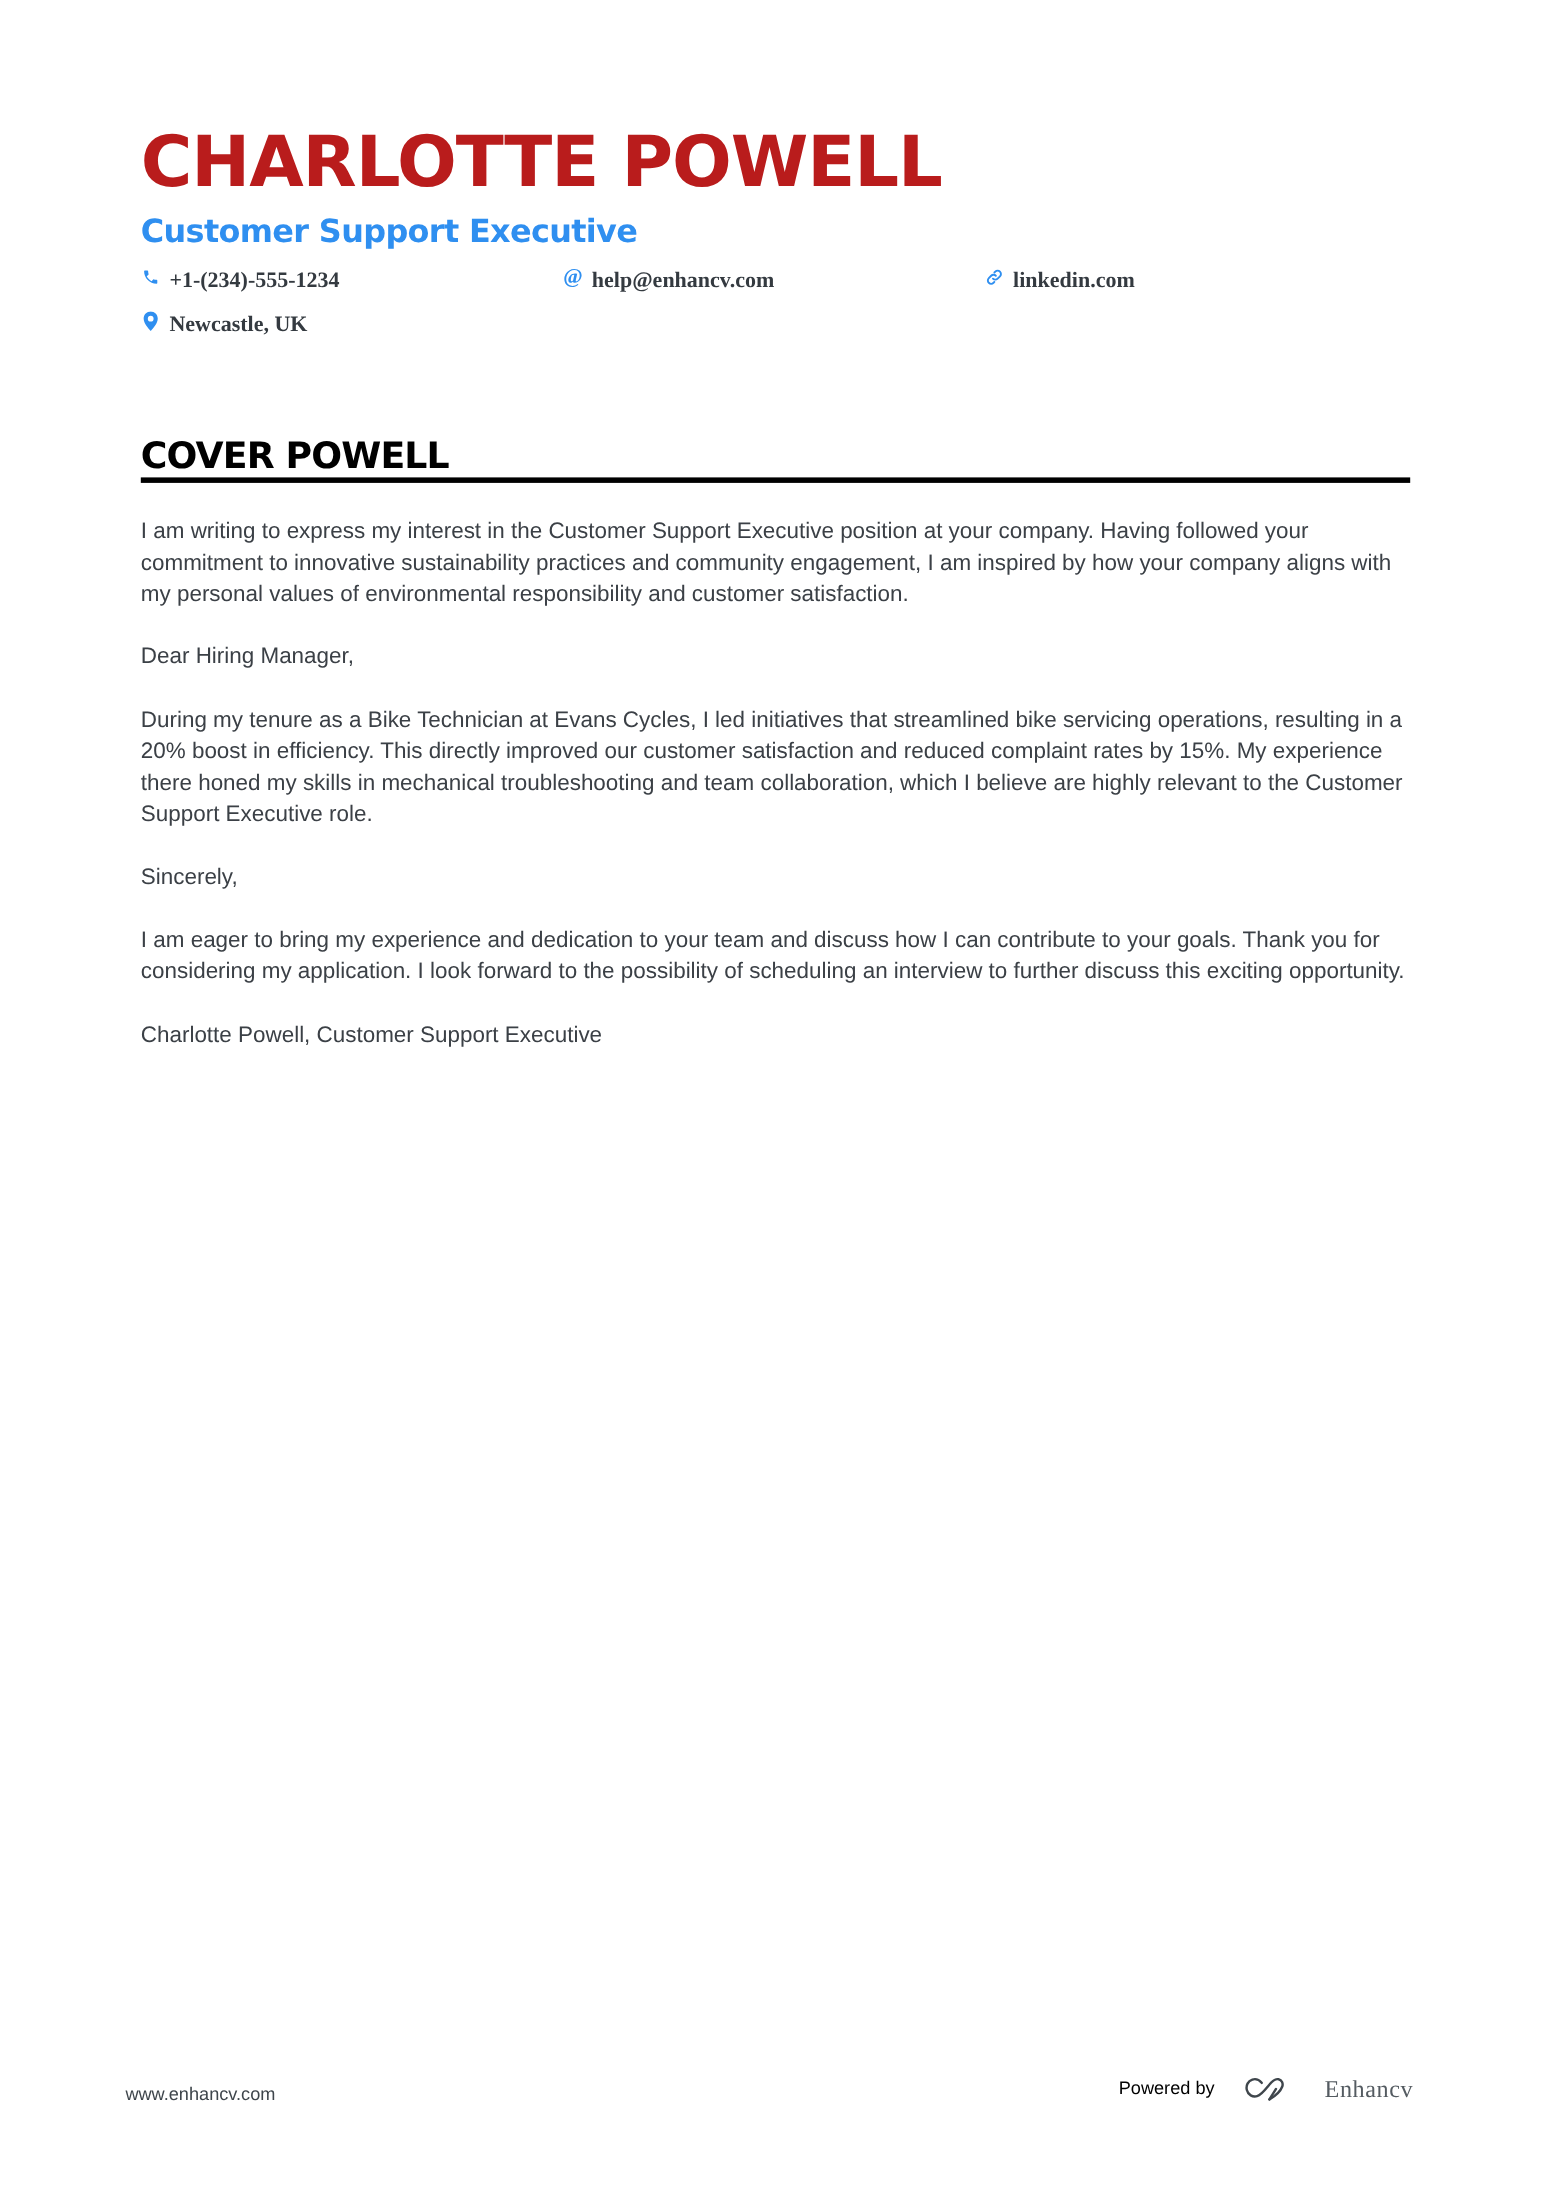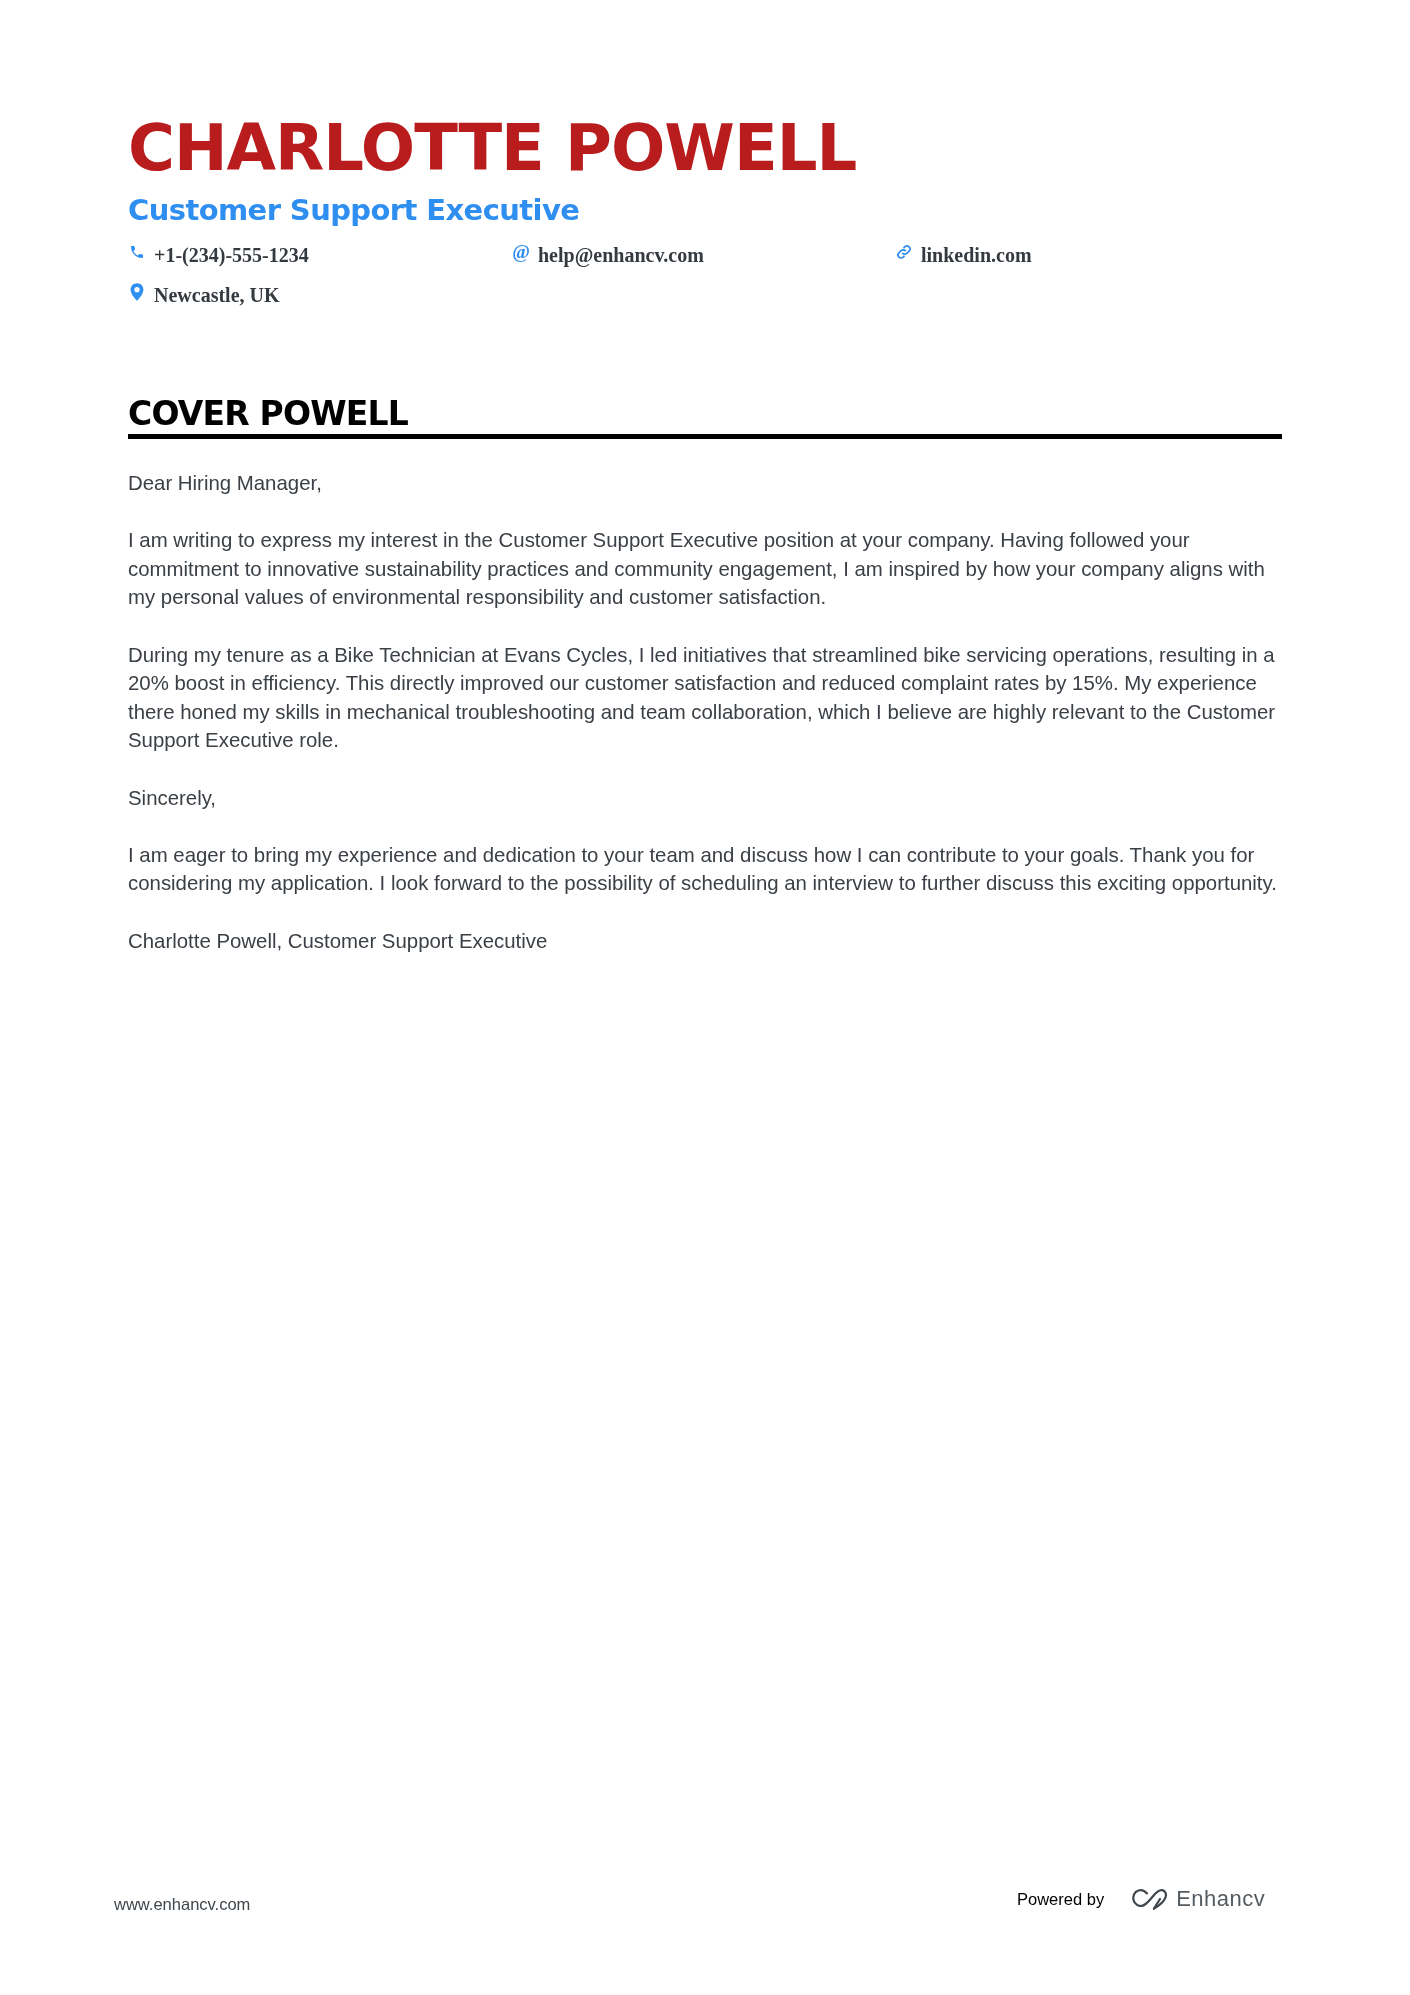--- a/index.html
+++ b/index.html
@@ -137,22 +137,22 @@
       line-height: 26px;
       color: #000000;
       margin-right: 26px;
     }
     .brand-logo {
       display: inline-flex;
       align-items: center;
     }
     .brand-logo svg { display: block; }
     .brand-name {
-      margin-left: 0;
-      font-family: Liberation Sans, sans-serif;
+      margin-left: 28px;
+      font-family: Liberation Serif, serif;
       font-size: 22px;
       line-height: 26px;
       letter-spacing: 0.5px;
       color: #545b61;
     }
   </style>
 </head>
 <body>
 
 <div class="page">
@@ -190,22 +190,22 @@
           <path fill="#2f8ff0" d="M12 0C5.9 0 1 4.9 1 11c0 8.3 11 19 11 19s11-10.7 11-19C23 4.9 18.1 0 12 0zm0 15.5a4.5 4.5 0 1 1 0-9 4.5 4.5 0 0 1 0 9z"></path>
         </svg>
     </span>
     <span>Newcastle, UK</span>
   </div>
 
   <h3 class="section-heading">COVER POWELL</h3>
   <div class="section-rule"></div>
 
   <div class="letter">
+    <p>I am writing to express my interest in the Customer Support Executive position at your company. Having followed your commitment to innovative sustainability practices and community engagement, I am inspired by how your company aligns with my personal values of environmental responsibility and customer satisfaction.</p>
     <p>Dear Hiring Manager,</p>
-    <p>I am writing to express my interest in the Customer Support Executive position at your company. Having followed your commitment to innovative sustainability practices and community engagement, I am inspired by how your company aligns with my personal values of environmental responsibility and customer satisfaction.</p>
     <p>During my tenure as a Bike Technician at Evans Cycles, I led initiatives that streamlined bike servicing operations, resulting in a 20% boost in efficiency. This directly improved our customer satisfaction and reduced complaint rates by 15%. My experience there honed my skills in mechanical troubleshooting and team collaboration, which I believe are highly relevant to the Customer Support Executive role.</p>
     <p>Sincerely,</p>
     <p>I am eager to bring my experience and dedication to your team and discuss how I can contribute to your goals. Thank you for considering my application. I look forward to the possibility of scheduling an interview to further discuss this exciting opportunity.</p>
     <p>Charlotte Powell, Customer Support Executive</p>
   </div>
 
 </div>
 
 <div class="footer-left">www.enhancv.com</div>
 

